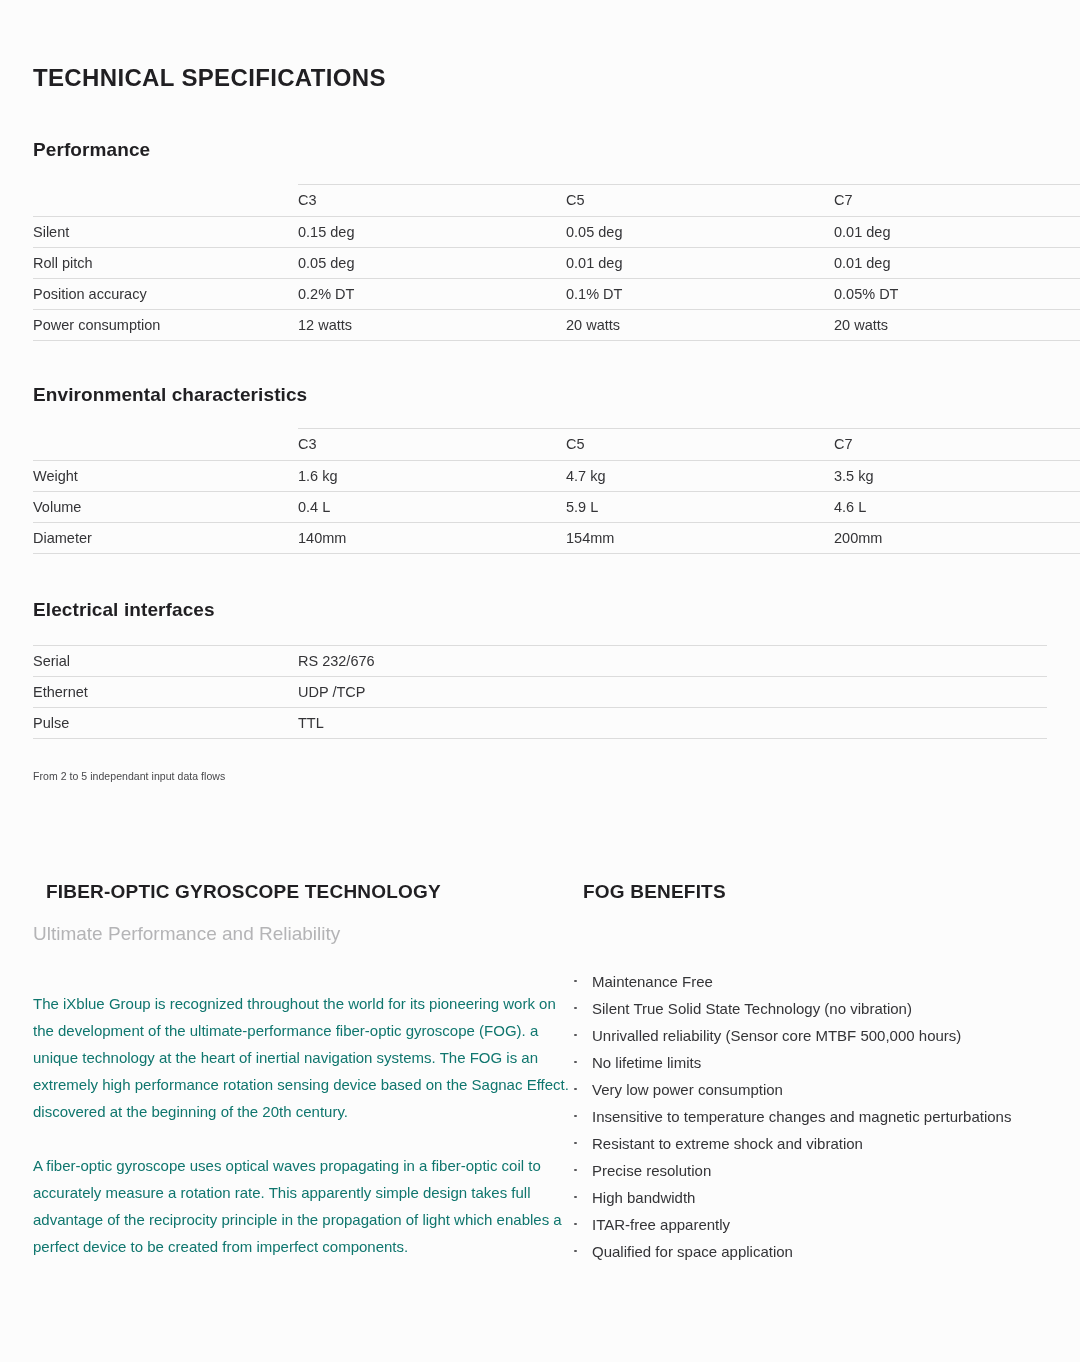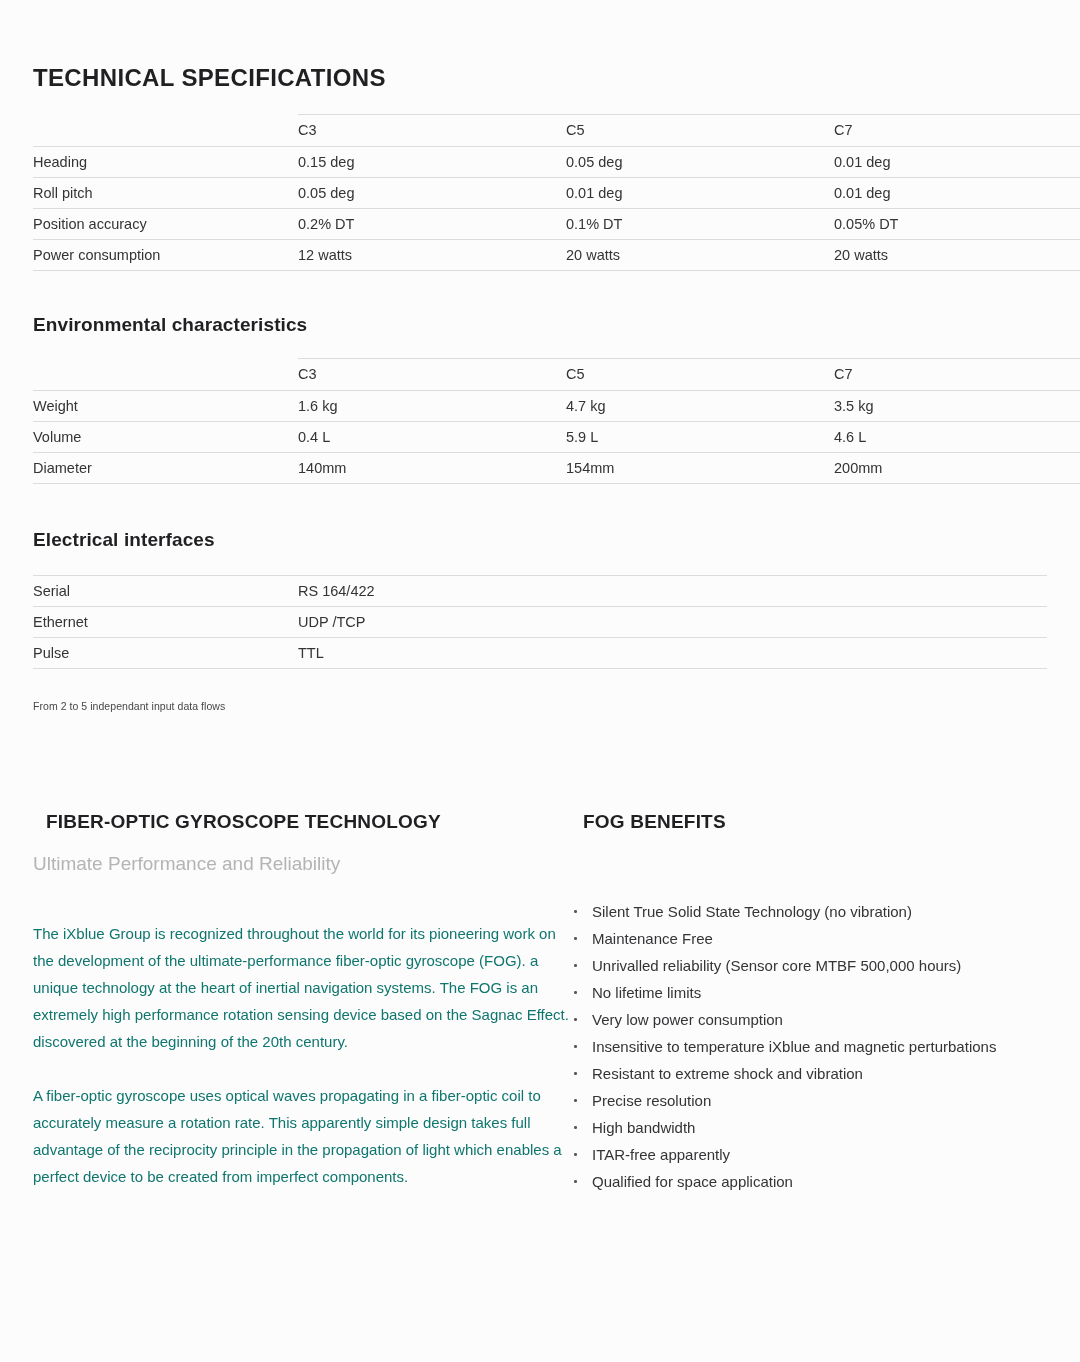--- a/index.html
+++ b/index.html
@@ -153,37 +153,38 @@
     background: #58585b;
   }
 </style>
 </head>
 <body>
 
 <div class="page">
 
   <h1 class="doc-title">TECHNICAL SPECIFICATIONS</h1>
 
+  <h2 class="section-heading sec-perf">Performance</h2>
 
   <table class="spec tbl-perf">
     <colgroup>
       <col class="c-label">
         <col class="c-val">
         <col class="c-val">
         <col class="c-val">
     </colgroup>
     <tbody>
       <tr class="head-row">
         <td class="no-rule"></td>
         <td>C3</td>
         <td>C5</td>
         <td>C7</td>
       </tr>
       <tr class="body-row">
-        <td>Heading</td>
+        <td>Silent</td>
         <td>0.15 deg</td>
         <td>0.05 deg</td>
         <td>0.01 deg</td>
       </tr>
       <tr class="body-row">
         <td>Roll pitch</td>
         <td>0.05 deg</td>
         <td>0.01 deg</td>
         <td>0.01 deg</td>
       </tr>
@@ -242,21 +243,21 @@
   <h2 class="section-heading sec-elec">Electrical interfaces</h2>
 
   <table class="spec tbl-elec">
     <colgroup>
       <col class="c-label">
         <col class="c-wide">
     </colgroup>
     <tbody>
       <tr class="body-row">
         <td>Serial</td>
-        <td>RS 164/422</td>
+        <td>RS 232/676</td>
       </tr>
       <tr class="body-row">
         <td>Ethernet</td>
         <td>UDP /TCP</td>
       </tr>
       <tr class="body-row last">
         <td>Pulse</td>
         <td>TTL</td>
       </tr>
     </tbody>
@@ -269,26 +270,26 @@
     <div class="col-left">
       <h2 class="block-title">FIBER-OPTIC GYROSCOPE TECHNOLOGY</h2>
       <div class="block-subtitle">Ultimate Performance and Reliability</div>
       <p class="body-copy">The iXblue Group is recognized throughout the world for its pioneering work on the development of the ultimate-performance fiber-optic gyroscope (FOG). a unique technology at the heart of inertial navigation systems. The FOG is an extremely high performance rotation sensing device based on the Sagnac Effect. discovered at the beginning of the 20th century.</p>
       <p class="body-copy">A fiber-optic gyroscope uses optical waves propagating in a fiber-optic coil to accurately measure a rotation rate. This apparently simple design takes full advantage of the reciprocity principle in the propagation of light which enables a perfect device to be created from imperfect components.</p>
     </div>
 
     <div class="col-right">
       <h2 class="block-title">FOG BENEFITS</h2>
       <ul class="benefits">
+        <li><span class="dot"></span><span>Maintenance Free</span></li>
         <li><span class="dot"></span><span>Silent True Solid State Technology (no vibration)</span></li>
-        <li><span class="dot"></span><span>Maintenance Free</span></li>
         <li><span class="dot"></span><span>Unrivalled reliability (Sensor core MTBF 500,000 hours)</span></li>
         <li><span class="dot"></span><span>No lifetime limits</span></li>
         <li><span class="dot"></span><span>Very low power consumption</span></li>
-        <li><span class="dot"></span><span>Insensitive to temperature iXblue and magnetic perturbations</span></li>
+        <li><span class="dot"></span><span>Insensitive to temperature changes and magnetic perturbations</span></li>
         <li><span class="dot"></span><span>Resistant to extreme shock and vibration</span></li>
         <li><span class="dot"></span><span>Precise resolution</span></li>
         <li><span class="dot"></span><span>High bandwidth</span></li>
         <li><span class="dot"></span><span>ITAR-free apparently</span></li>
         <li><span class="dot"></span><span>Qualified for space application</span></li>
       </ul>
     </div>
 
   </div>
 

